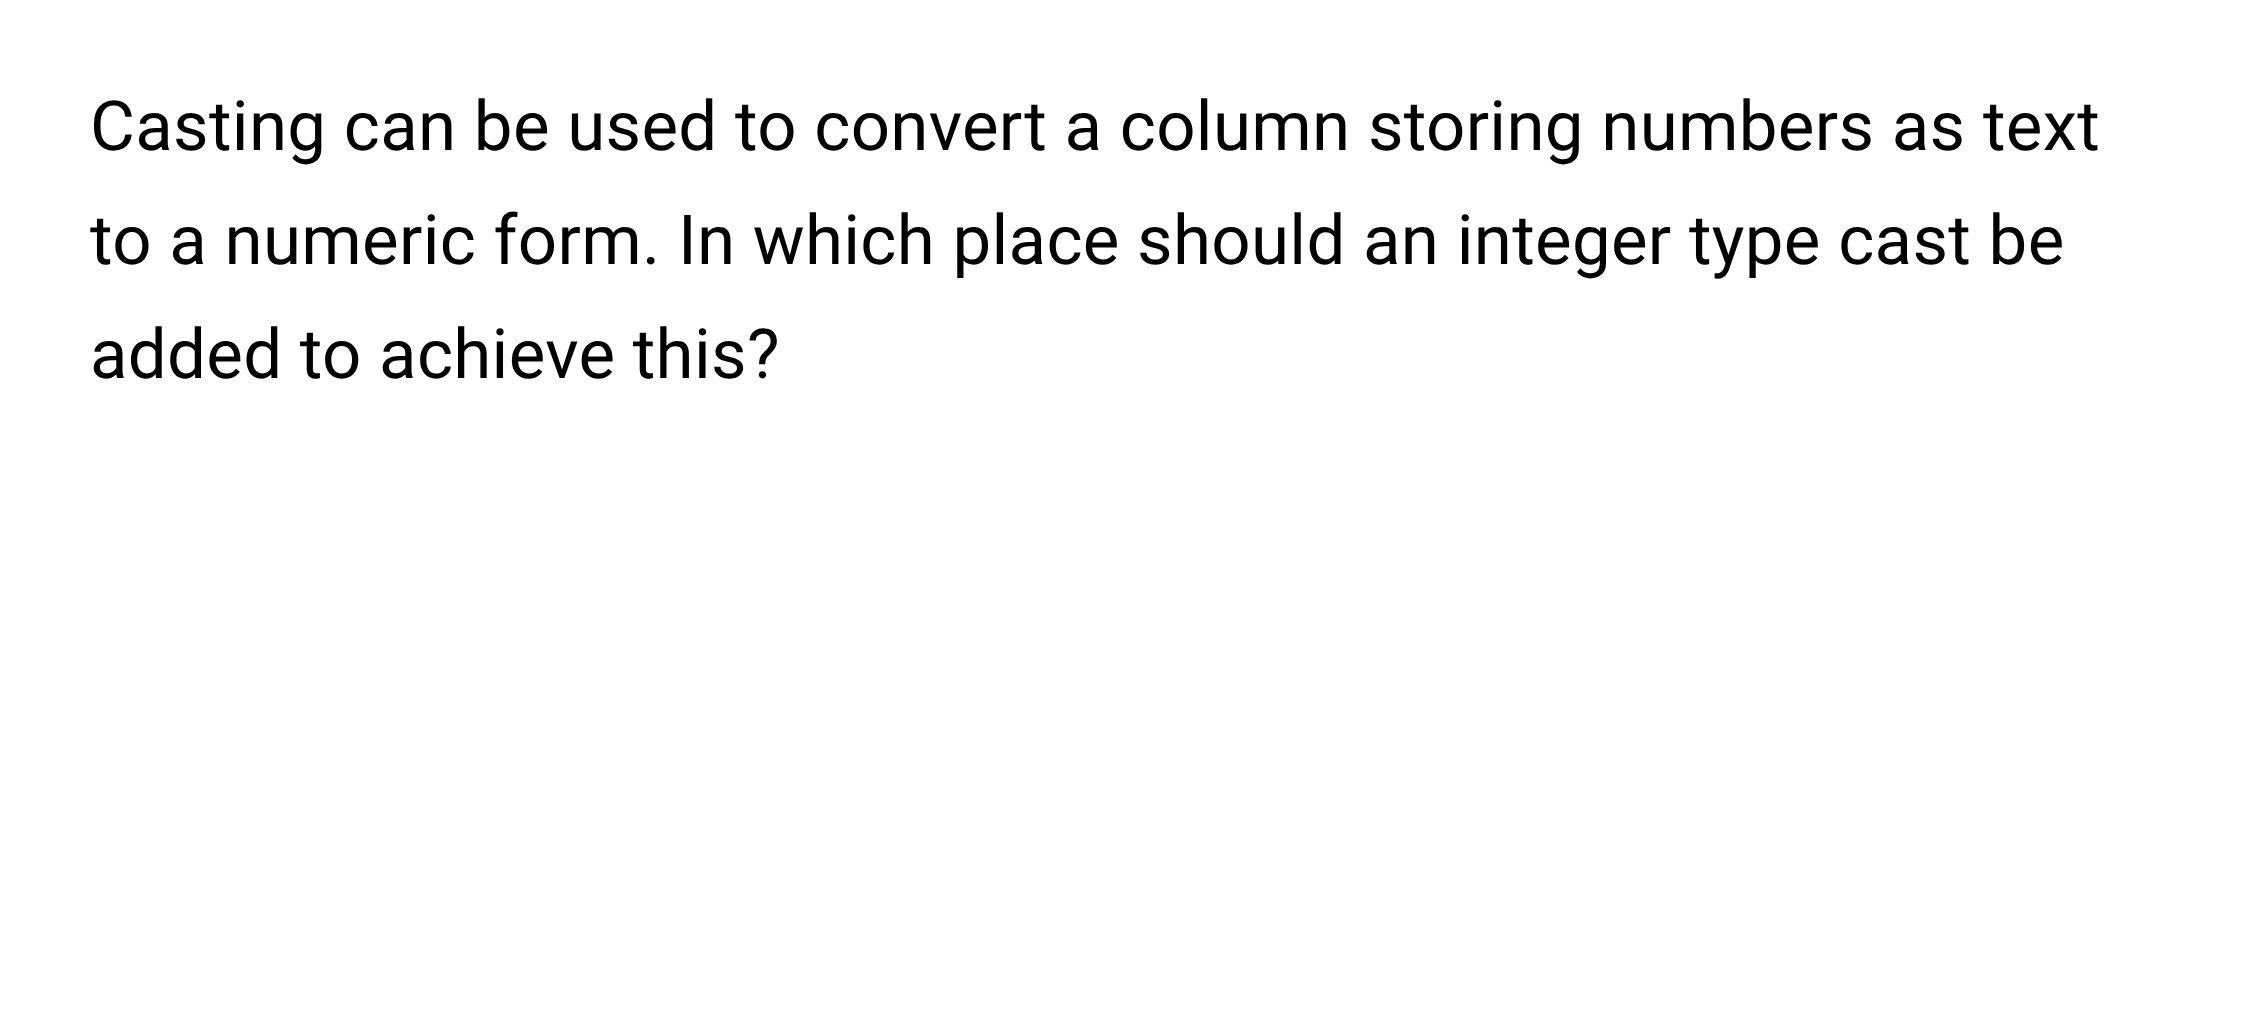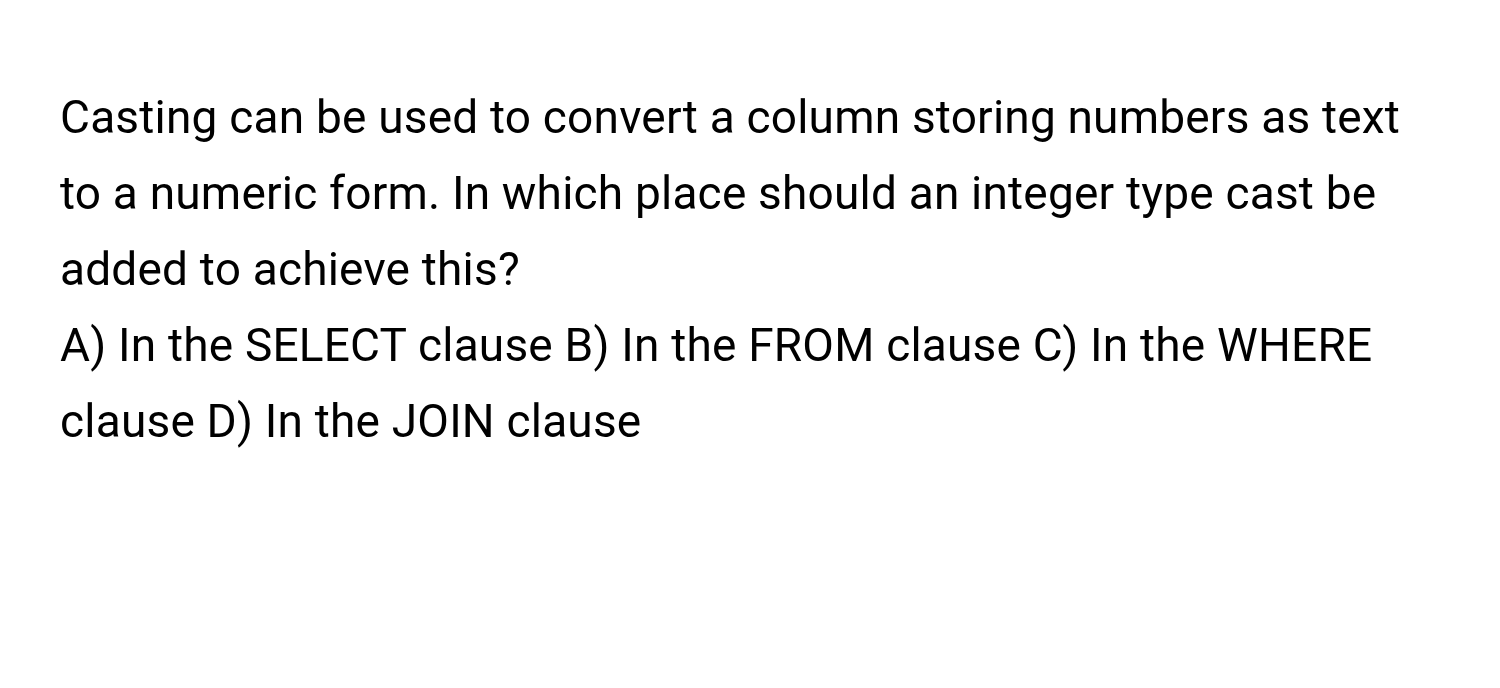--- a/index.html
+++ b/index.html
@@ -5,32 +5,31 @@
   html, body {
     margin: 0;
     padding: 0;
     width: 1500px;
     height: 688px;
     background: #ffffff;
     font-family: -apple-system, BlinkMacSystemFont, "Segoe UI", Roboto, Helvetica, Arial, sans-serif;
     color: #000000;
   }
   .content {
-    padding: 80px 60px 0 60px;
+    padding: 48px 60px 0 60px;
     font-size: 46px;
     line-height: 1.65;
     letter-spacing: 0.2px;
     font-weight: 400;
   }
   .question {
     margin-bottom: 0;
   }
   .options {
     margin-top: 0;
   }
 </style>
 </head>
 <body>
 
 <div class="content">
   <div class="question">Casting can be used to convert a column storing numbers as text to a numeric form. In which place should an integer type cast be added to achieve this?</div>
-  <div class="options">A) In the SELECT clause B) In the FROM clause C) In the WHERE clause D) In the JOIN clause</div>
 </div>
 
 </body></html>

